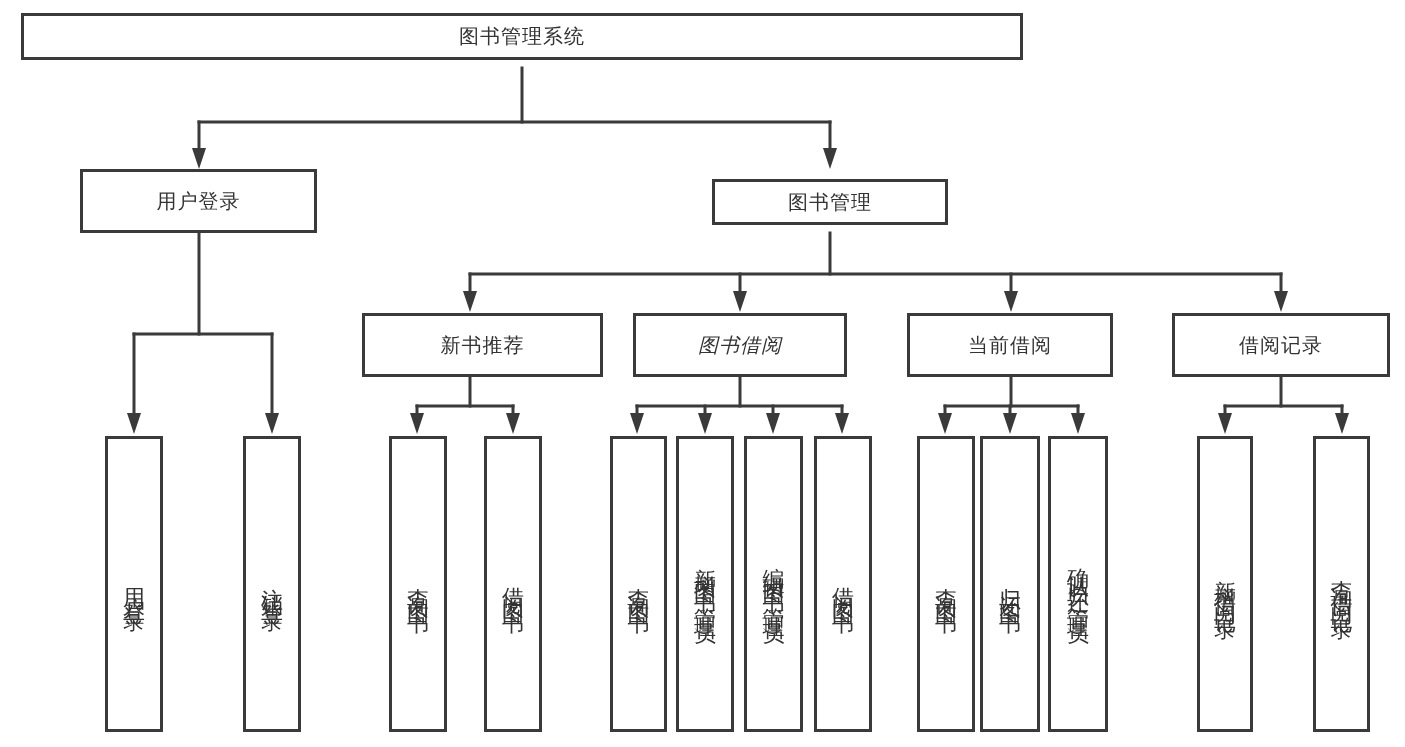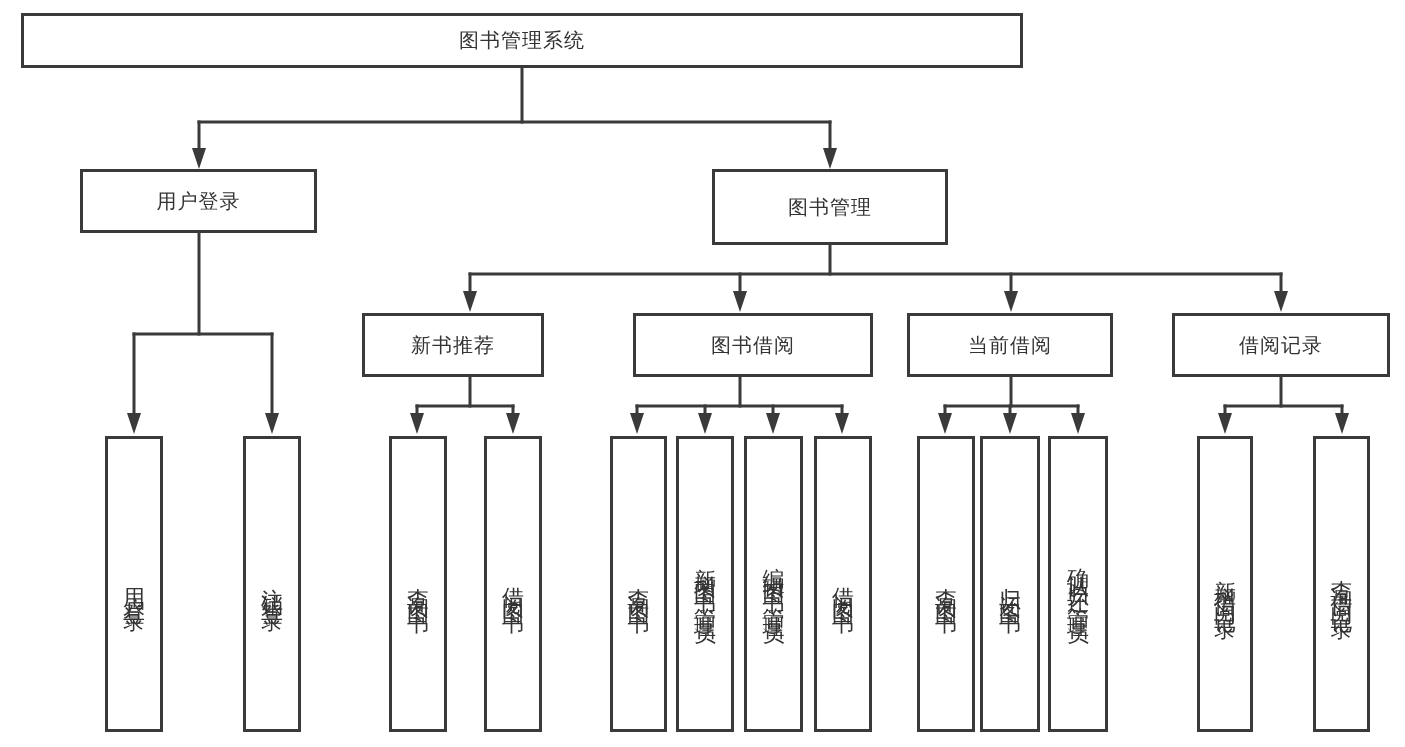--- a/index.html
+++ b/index.html
@@ -129,27 +129,27 @@
     <g>
       <line x1="1281" y1="377" x2="1281" y2="406"></line>
       <line x1="1225" y1="406" x2="1342" y2="406"></line>
       <line x1="1225" y1="406" x2="1225" y2="414"></line>
         <polygon points="1225,434 1218,413 1232,413"></polygon>
       <line x1="1342" y1="406" x2="1342" y2="414"></line>
         <polygon points="1342,434 1335,413 1349,413"></polygon>
     </g>
   </svg>
 
-  <div class="node h" style="left:21px;top:13px;width:1002px;height:55px;">图书管理系统</div>
+  <div class="node h" style="left:21px;top:13px;width:1002px;height:47px;">图书管理系统</div>
 
   <div class="node h" style="left:80px;top:169px;width:237px;height:64px;">用户登录</div>
-  <div class="node h" style="left:712px;top:169px;width:236px;height:76px;">图书管理</div>
+  <div class="node h" style="left:712px;top:179px;width:236px;height:46px;">图书管理</div>
 
-  <div class="node h" style="left:362px;top:313px;width:182px;height:64px;text-align:right;">新书推荐</div>
-  <div class="node h" style="left:633px;top:313px;width:240px;height:64px;">图书借阅</div>
+  <div class="node h" style="left:362px;top:313px;width:241px;height:64px;text-align:right;">新书推荐</div>
+  <div class="node h" style="left:633px;top:313px;width:214px;height:64px;font-style:italic;">图书借阅</div>
   <div class="node h" style="left:907px;top:313px;width:206px;height:64px;">当前借阅</div>
   <div class="node h" style="left:1172px;top:313px;width:218px;height:64px;">借阅记录</div>
 
   <div class="node v" style="left:105px;top:436px;width:58px;height:296px;">用户登录</div>
   <div class="node v" style="left:243px;top:436px;width:58px;height:296px;">注销登录</div>
 
   <div class="node v" style="left:389px;top:436px;width:58px;height:296px;">查询图书</div>
   <div class="node v" style="left:484px;top:436px;width:58px;height:296px;">借阅图书</div>
 
   <div class="node v" style="left:610px;top:436px;width:57px;height:296px;">查询图书</div>

